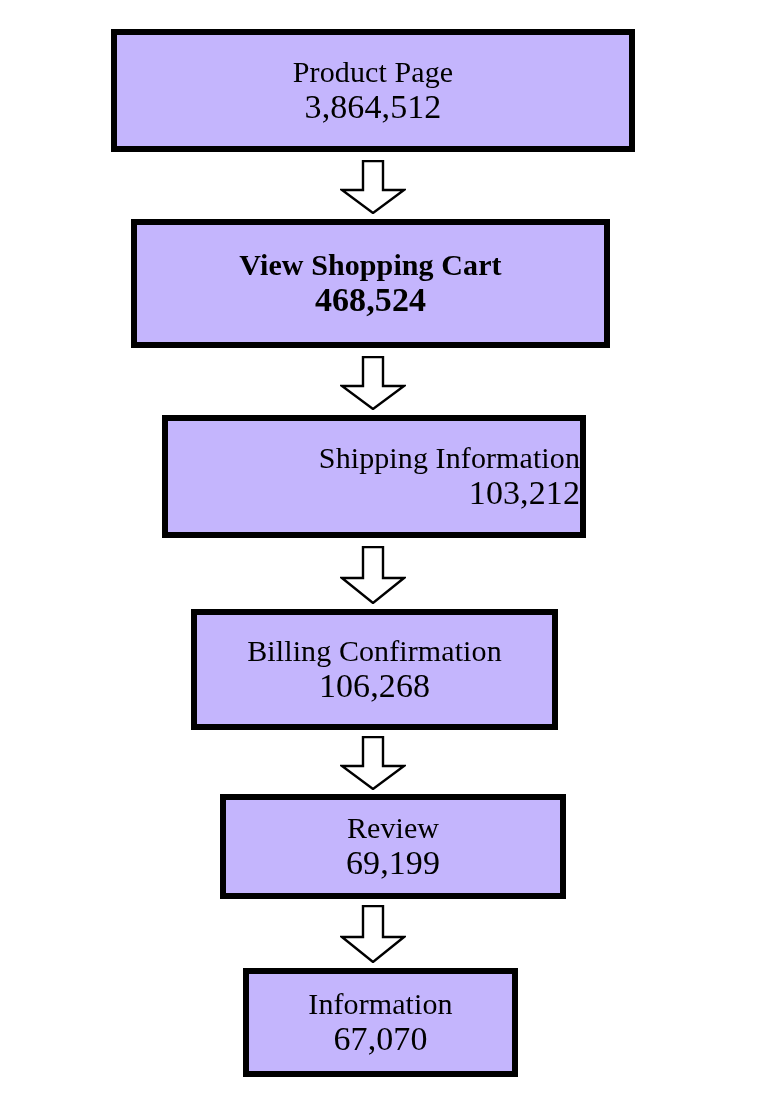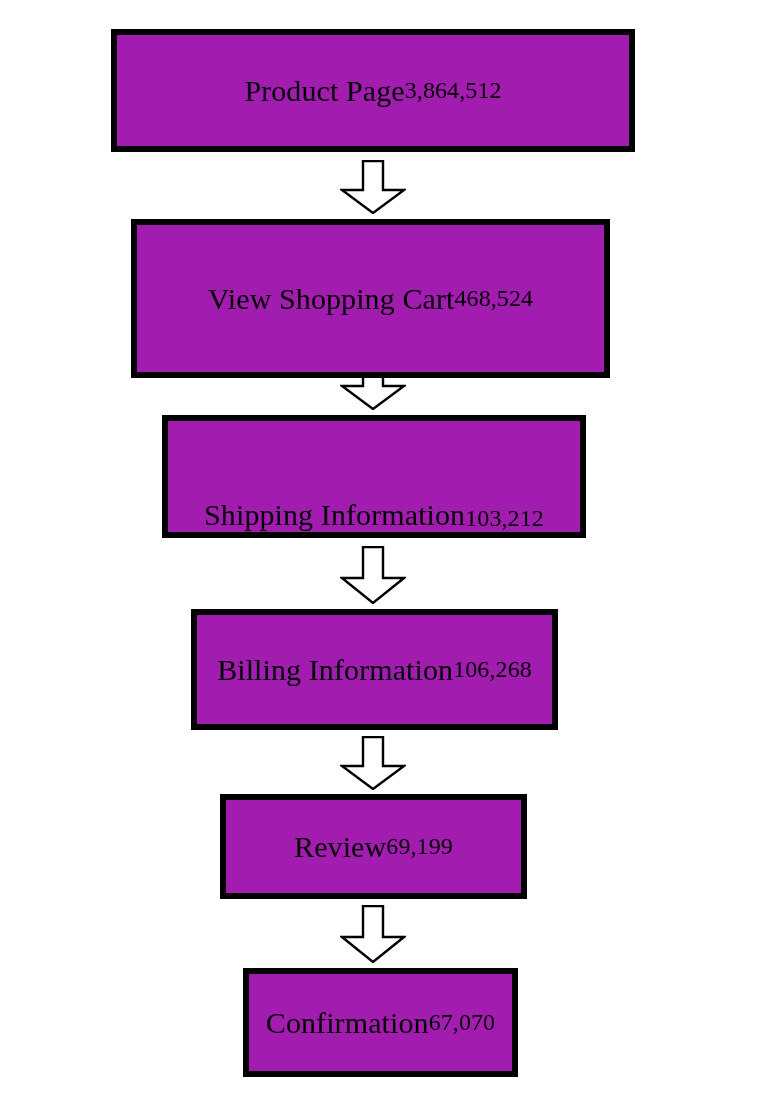--- a/index.html
+++ b/index.html
@@ -36,61 +36,61 @@
     color: #b8b8b8;
     z-index: 0;
     user-select: none;
   }
 
   .funnel-stage {
     position: absolute;
     left: 50%;
     transform: translateX(-50%);
     box-sizing: border-box;
-    background: #a21caf;
+    background: #c4b5fd;
     border: 6px solid #000000;
     display: flex;
-    flex-direction: row;
+    flex-direction: column;
     align-items: center;
     justify-content: center;
     z-index: 2;
   }
 
   .stage-label {
     display: block;
     font-size: 30px;
     line-height: 1.12;
     white-space: nowrap;
     letter-spacing: 0.1px;
   }
   .stage-value {
     display: block;
-    font-size: 24px;
+    font-size: 34px;
     line-height: 1.12;
     white-space: nowrap;
     letter-spacing: 0.1px;
   }
 
   
   .funnel-arrow {
     position: absolute;
     left: 50%;
     transform: translateX(-50%);
     z-index: 1;
   }
   .funnel-arrow svg {
     display: block;
   }
 
   
   .stage-0 { left: 111px; transform: none; top: 29px;  width: 524px; height: 123px; }
-  .stage-1 { left: 131px; transform: none; top: 219px; width: 479px; height: 159px; }
+  .stage-1 { left: 131px; transform: none; top: 219px; width: 479px; height: 129px; font-weight: bold; }
   .stage-2 { left: 162px; transform: none; top: 415px; width: 424px; height: 123px; align-items: flex-end; }
   .stage-3 { left: 191px; transform: none; top: 609px; width: 367px; height: 121px; }
-  .stage-4 { left: 220px; transform: none; top: 794px; width: 307px; height: 105px; }
+  .stage-4 { left: 220px; transform: none; top: 794px; width: 346px; height: 105px; }
   .stage-5 { left: 243px; transform: none; top: 968px; width: 275px; height: 109px; }
 
   .arrow-0 { left: 340px; transform: none; top: 160px; width: 66px; height: 54px; }
   .arrow-1 { left: 340px; transform: none; top: 356px; width: 66px; height: 54px; }
   .arrow-2 { left: 340px; transform: none; top: 546px; width: 66px; height: 58px; }
   .arrow-3 { left: 340px; transform: none; top: 736px; width: 66px; height: 54px; }
   .arrow-4 { left: 340px; transform: none; top: 905px; width: 66px; height: 58px; }
 </style>
 </head>
 <body>
@@ -126,21 +126,21 @@
     <span class="stage-value">103,212</span>
   </div>
 
   <div class="funnel-arrow arrow-2">
     <svg viewBox="0 0 66 58" width="66" height="58" aria-hidden="true">
       <polygon points="23,1 43,1 43,32 64,32 33,57 2,32 23,32" fill="#ffffff" stroke="#000000" stroke-width="2.4" stroke-linejoin="miter"></polygon>
     </svg>
   </div>
 
   <div class="funnel-stage stage-3">
-    <span class="stage-label">Billing Information</span>
+    <span class="stage-label">Billing Confirmation</span>
     <span class="stage-value">106,268</span>
   </div>
 
   <div class="funnel-arrow arrow-3">
     <svg viewBox="0 0 66 54" width="66" height="54" aria-hidden="true">
       <polygon points="23,1 43,1 43,30 64,30 33,53 2,30 23,30" fill="#ffffff" stroke="#000000" stroke-width="2.4" stroke-linejoin="miter"></polygon>
     </svg>
   </div>
 
   <div class="funnel-stage stage-4">
@@ -148,17 +148,17 @@
     <span class="stage-value">69,199</span>
   </div>
 
   <div class="funnel-arrow arrow-4">
     <svg viewBox="0 0 66 58" width="66" height="58" aria-hidden="true">
       <polygon points="23,1 43,1 43,32 64,32 33,57 2,32 23,32" fill="#ffffff" stroke="#000000" stroke-width="2.4" stroke-linejoin="miter"></polygon>
     </svg>
   </div>
 
   <div class="funnel-stage stage-5">
-    <span class="stage-label">Confirmation</span>
+    <span class="stage-label">Information</span>
     <span class="stage-value">67,070</span>
   </div>
 
 </div>
 
 </body></html>

